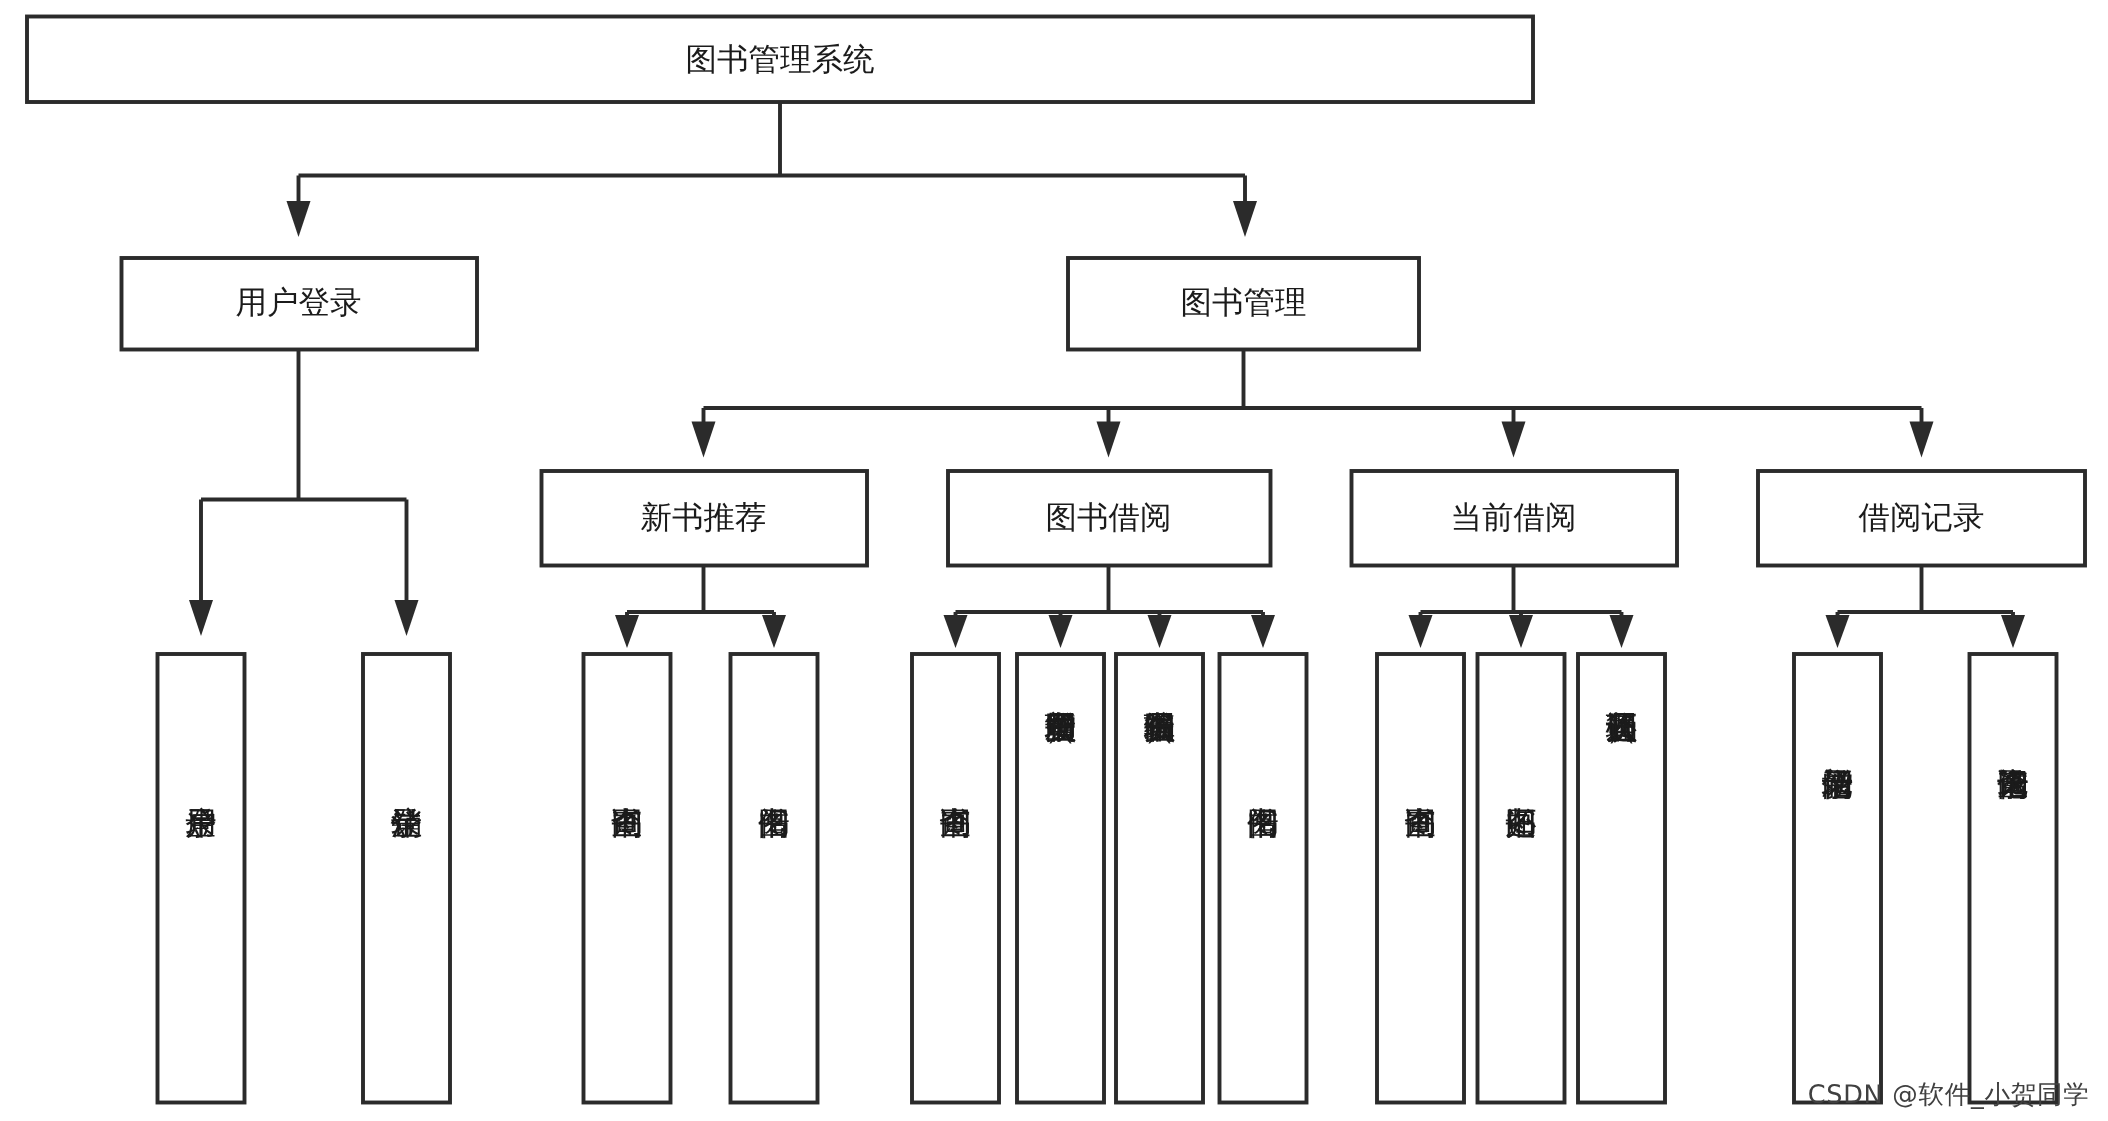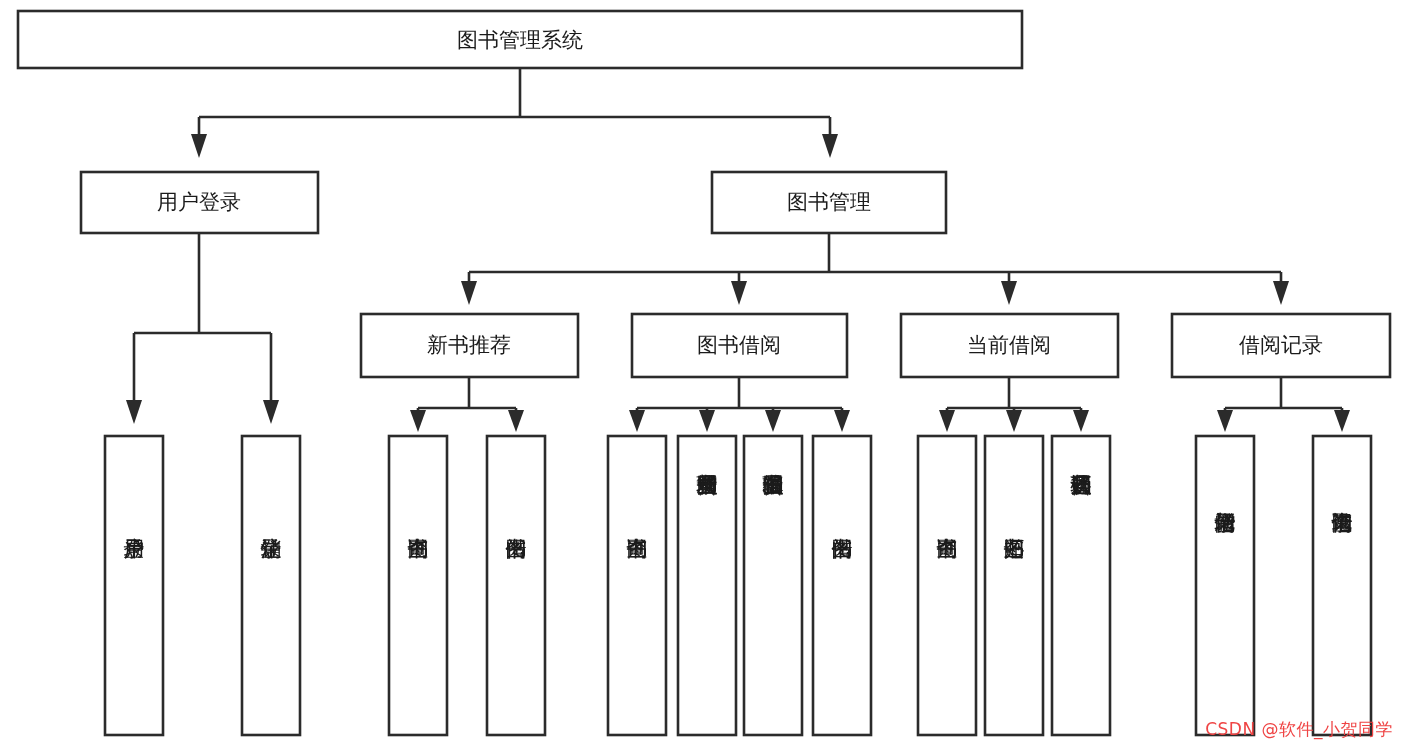--- a/index.html
+++ b/index.html
@@ -50,21 +50,21 @@
     font-family: "DejaVu Sans", "Liberation Sans", sans-serif;
     font-size: 21px;
     text-anchor: middle;
   }
   .watermark {
     position: absolute;
     right: 12px;
     bottom: 6px;
     font-family: "DejaVu Sans", "Liberation Sans", sans-serif;
     font-size: 17px;
-    color: #ef4444;
+    color: #404040;
     letter-spacing: 0.5px;
     pointer-events: none;
     user-select: none;
     white-space: nowrap;
   }
 </style>
 </head>
 <body>
 
 <svg id="diagram" viewBox="0 0 1405 747" xmlns="http://www.w3.org/2000/svg">

